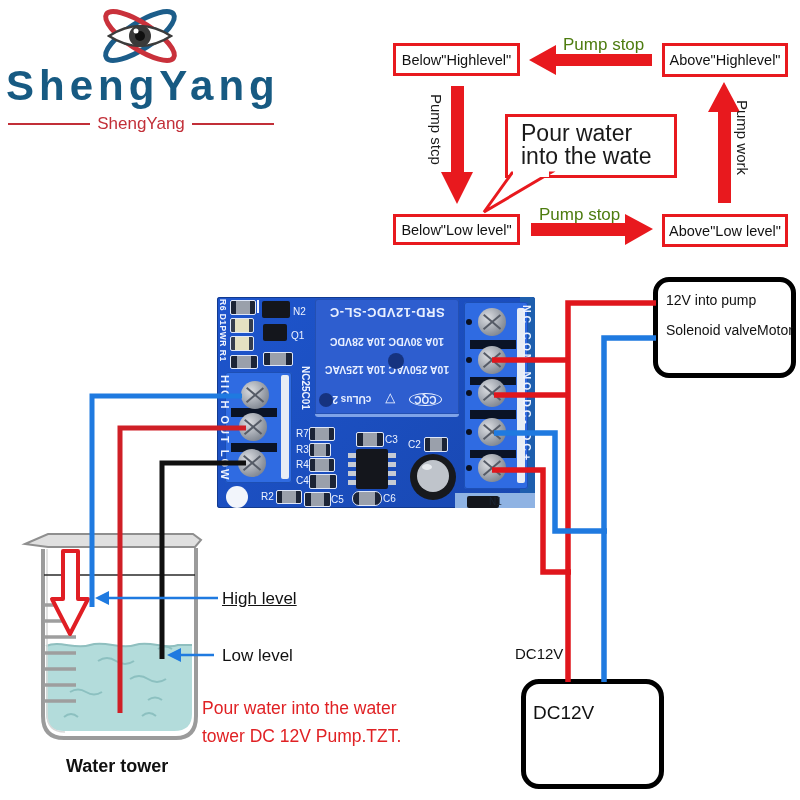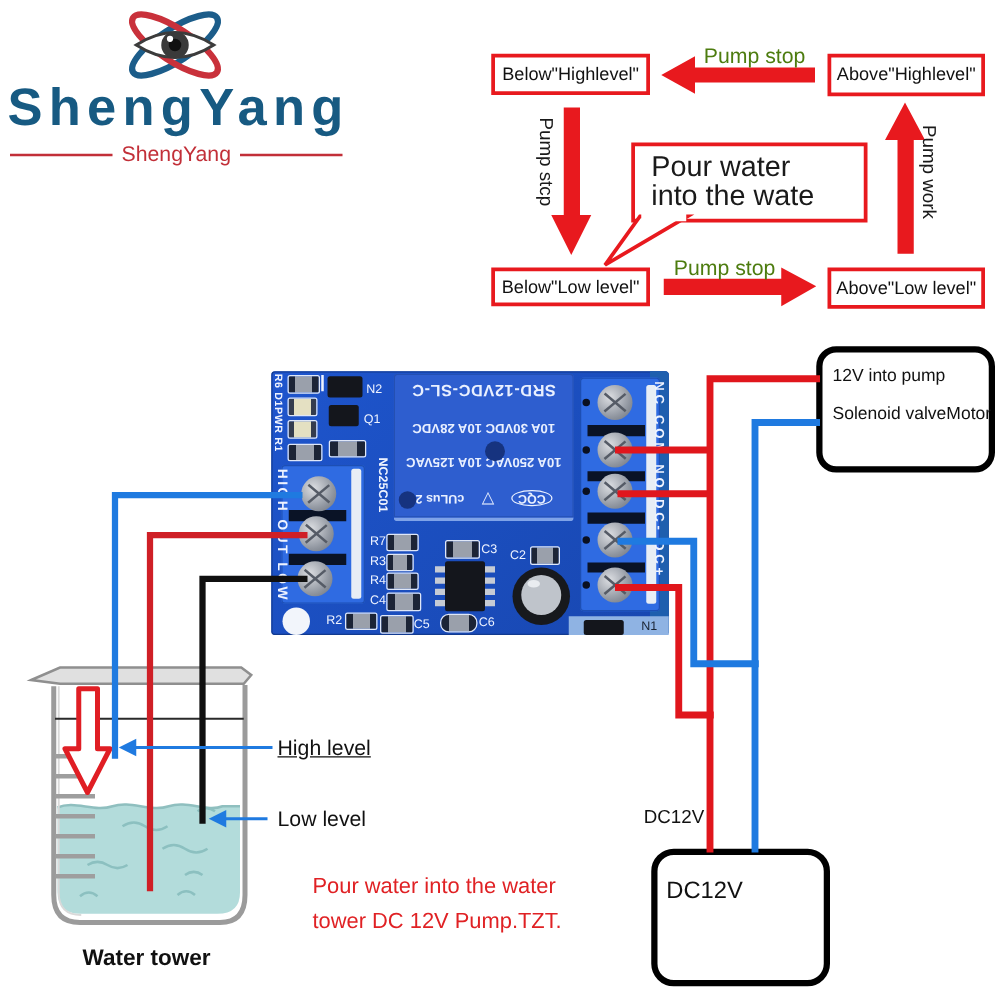--- a/index.html
+++ b/index.html
@@ -15,21 +15,21 @@
   .logo-sub .bar{height:2px;background:#c22f38;flex:1;}
   .logo-sub .txt{color:#c22f38;font-size:17px;margin:0 7px;white-space:nowrap;}
   
   .heading{font-size:22px;font-weight:bold;line-height:29px;color:#0d0d0d;white-space:nowrap;}
   
   .fbox{background:#fff;border:3px solid #e8191e;display:flex;align-items:center;justify-content:center;
         font-size:14.5px;color:#111;white-space:nowrap;}
   .flabel{font-size:17px;color:#4d7c0f;white-space:nowrap;}
   .vlabel{writing-mode:vertical-rl;font-size:15px;color:#1a1a1a;white-space:nowrap;}
   .bubble{background:#fff;border:3px solid #e8191e;font-size:23px;line-height:23px;color:#1a1a1a;
-          padding:5px 17px 0 13px;white-space:nowrap;}
+          padding:5px 0 0 13px;white-space:nowrap;}
   
   .rbox{background:#fff;border:5px solid #000;border-radius:18px;}
   .rbox .l1,.rbox .l2{white-space:nowrap;}
   
   #pcb{left:217px;top:297px;width:318px;height:211px;background:linear-gradient(135deg,#1e55cd,#1847b0);
        border-radius:3px;box-shadow:inset 0 0 0 1px #123a8f;}
   .sil{position:absolute;color:#eef3ff;font-size:10px;font-weight:normal;white-space:nowrap;}
   .vtext{position:absolute;writing-mode:vertical-rl;color:#eef3ff;font-weight:bold;white-space:nowrap;}
   .smd{position:absolute;border:1.5px solid #dfe7f8;border-radius:2px;
        background:linear-gradient(90deg,#1c2436 22%,#9aa0ab 22%,#9aa0ab 78%,#1c2436 78%);}
@@ -47,21 +47,21 @@
   #relay-rot{position:absolute;inset:0;display:flex;flex-direction:column;justify-content:space-between;
          padding:7px 4px 6px 4px;transform:rotate(180deg);color:#e9f0ff;text-align:center;font-weight:bold;}
   #relay-rot .model{font-size:13px;letter-spacing:.5px;}
   #relay-rot .amps{font-size:10.5px;}
   #relay-rot .logos{display:flex;justify-content:center;align-items:center;gap:14px;font-size:10px;}
   #relay-rot .cqc{border:1.5px solid #e9f0ff;border-radius:50%;padding:0 4px;}
   .rhole{position:absolute;border-radius:50%;background:#16337f;}
   .pin{position:absolute;width:8px;height:5px;background:#c6cbd4;}
   
   .black-label{font-size:17px;color:#111;white-space:nowrap;}
-  .note{font-size:17.5px;line-height:28px;color:#e02124;white-space:nowrap;margin-left:48px;}
+  .note{font-size:17.5px;line-height:28px;color:#e02124;white-space:nowrap;}
 </style>
 </head>
 <body>
 
 <div id="stage">
 
   <svg id="base" class="layer" width="800" height="800">
 
     <g fill="#e8191e">
       <polygon points="652,54 556,54 556,45 529,60 556,75 556,66 652,66"></polygon>
@@ -207,21 +207,21 @@
     <div class="sil" style="left:44px;top:194px;">R2</div>
     <div class="smd" style="left:59px;top:193px;width:24px;height:12px;"></div>
     <div class="smd" style="left:87px;top:195px;width:25px;height:13px;"></div>
     <div class="sil" style="left:114px;top:197px;">C5</div>
     <div class="smd" style="left:135px;top:194px;width:28px;height:13px;border-radius:7px;"></div>
     <div class="sil" style="left:166px;top:196px;">C6</div>
 
     <div style="position:absolute;left:303px;top:0;width:15px;height:211px;background:#1e5fae;border-radius:0 3px 3px 0;"></div>
     <div style="position:absolute;left:238px;top:196px;width:80px;height:15px;background:#8fb3e3;"></div>
     <div class="blk" style="left:250px;top:199px;width:32px;height:12px;"></div>
-    <div class="sil" style="left:296px;top:199px;color:#1a2433;">N1</div>
+    <div class="sil" style="left:272px;top:199px;color:#1a2433;">N1</div>
     <div class="tblock" style="left:247px;top:5px;width:64px;height:187px;">
       <div class="tstrip" style="left:53px;top:6px;width:8px;height:175px;"></div>
       <div class="sep" style="left:6px;top:38px;width:46px;height:9px;"></div>
       <div class="sep" style="left:6px;top:75px;width:46px;height:8px;"></div>
       <div class="sep" style="left:6px;top:108px;width:46px;height:9px;"></div>
       <div class="sep" style="left:6px;top:148px;width:46px;height:8px;"></div>
       <div class="screw" style="left:14px;top:6px;width:28px;height:28px;">
           <i></i>
           <b></b>
         </div>

